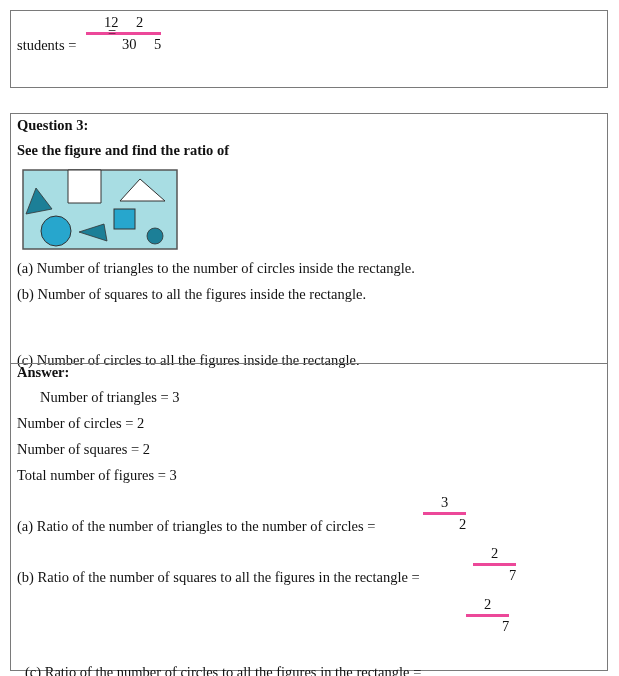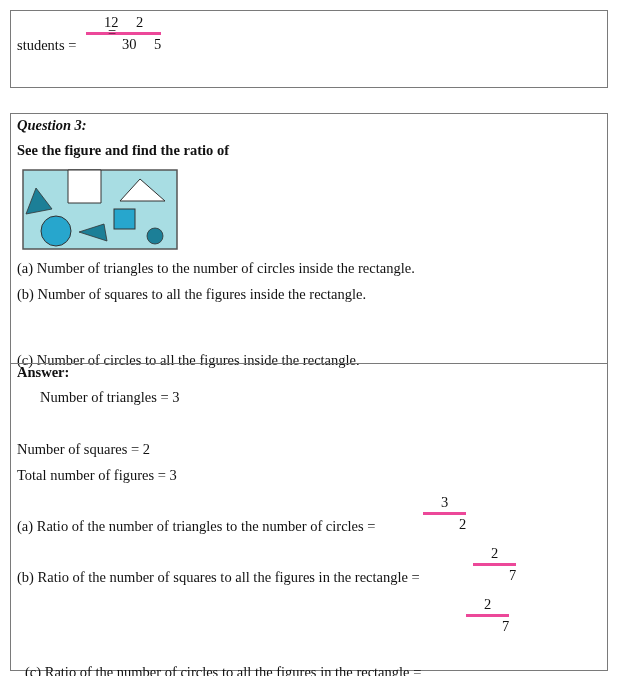--- a/index.html
+++ b/index.html
@@ -26,21 +26,21 @@
     <span class="den">30</span>
   </span>
   <span class="abs" style="left:97px; top:13px;">=</span>
   <span class="frac" style="left:107px; top:4px;">
     <span class="num">2</span>
     <span class="den">5</span>
   </span>
 </div>
 
 <div class="box" id="box2">
-  <span class="abs bold" style="left:6px; top:3px;font-style:italic;">Question 3:</span>
+  <span class="abs bold" style="left:6px; top:3px;">Question 3:</span>
   <span class="abs bold" style="left:6px; top:28px;">See the figure and find the ratio of</span>
 
   <svg id="figure" viewBox="0 0 156 81">
     <rect x="1" y="1" width="154" height="79" fill="#a8dde3" stroke="#555" stroke-width="1.5"></rect>
     <polygon points="14,19 4,45 30,40" fill="#1c7f97" stroke="#333" stroke-width="0.8"></polygon>
     <polygon points="46,1 79,1 79,34 46,34" fill="#ffffff" stroke="#333" stroke-width="1"></polygon>
     <polygon points="118,10 98,32 143,32" fill="#ffffff" stroke="#333" stroke-width="1"></polygon>
     <circle cx="34" cy="62" r="15" fill="#27a6cd" stroke="#333" stroke-width="1"></circle>
     <polygon points="57,63 82,55 85,72" fill="#1c7f97" stroke="#333" stroke-width="0.8"></polygon>
     <rect x="92" y="40" width="21" height="20" fill="#27a6cd" stroke="#333" stroke-width="1"></rect>
@@ -48,20 +48,21 @@
   </svg>
 
   <span class="abs" style="left:6px; top:172px;">(b) Number of squares to all the figures inside the rectangle.</span>
   <span class="abs" style="left:6px; top:146px;">(a) Number of triangles to the number of circles inside the rectangle.</span>
   <span class="abs" style="left:6px; top:198px;margin-top:40px;">(c) Number of circles to all the figures inside the rectangle.</span>
 
   <div class="divider"></div>
 
   <span class="abs bold" style="left:6px; top:250px;text-align:right;">Answer:</span>
   <span class="abs" style="left:6px; top:275px;margin-left:23px;">Number of triangles = 3</span>
+  <span class="abs" style="left:6px; top:301px;">Number of circles = 2</span>
   <span class="abs" style="left:6px; top:327px;">Number of squares = 2</span>
   <span class="abs" style="left:6px; top:353px;">Total number of figures = 3</span>
 
   <span class="abs" style="left:6px; top:404px;">(a) Ratio of the number of triangles to the number of circles =</span>
   <span class="frac" style="left:412px; top:381px;">
     <span class="num">3</span>
     <span class="den">2</span>
   </span>
 
   <span class="abs" style="left:6px; top:455px;">(b) Ratio of the number of squares to all the figures in the rectangle =</span>

